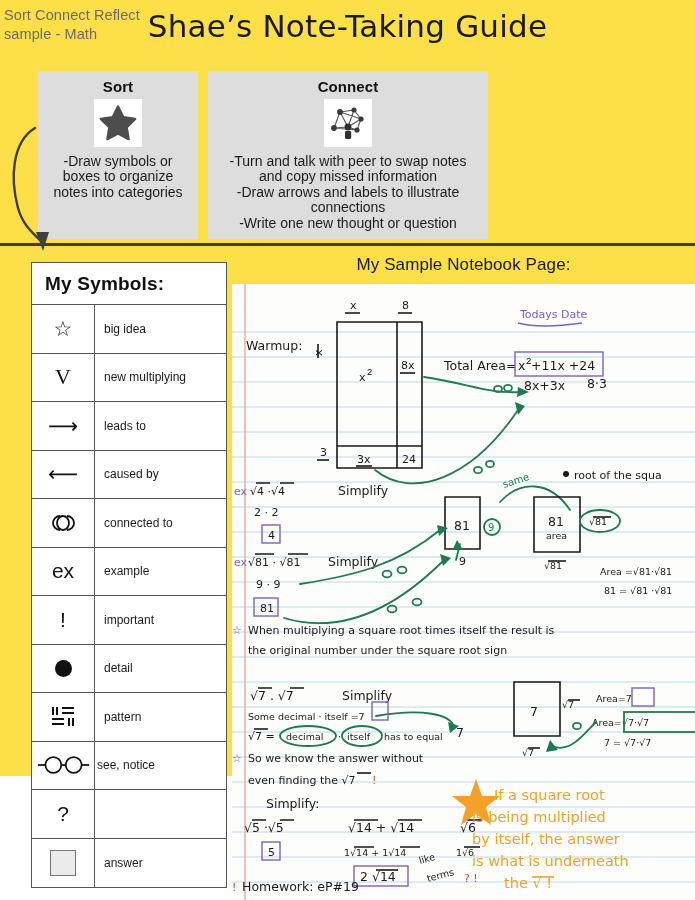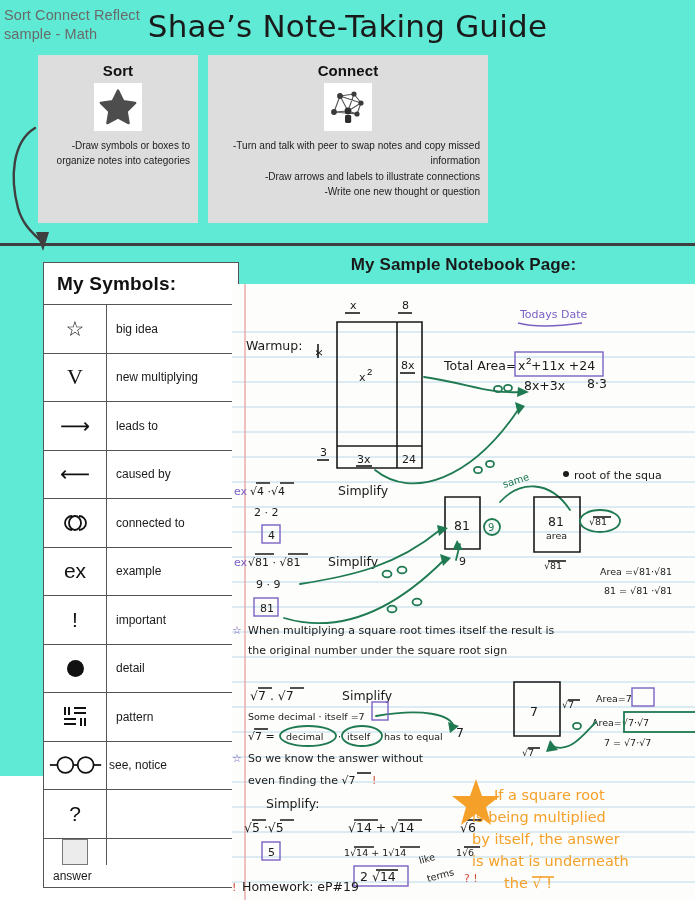--- a/index.html
+++ b/index.html
@@ -2,89 +2,88 @@
 <html><head>
 <meta charset="utf-8">
 <style>
   * { box-sizing: border-box; margin: 0; padding: 0; }
   html, body {
     width: 695px; height: 900px;
     background: #ffffff;
     font-family: "Liberation Sans", sans-serif;
     overflow: hidden;
   }
-  .page { position: relative; width: 695px; height: 776px; background:#5eead4; }
+  .page { position: relative; width: 695px; height: 776px; background:#fde047; }
 
   
   .doc-label {
     position: absolute; left: 4px; top: 6px;
     width: 175px;
     font-size: 14.5px; line-height: 19px;
     color: #6a6a6a;
     letter-spacing: .1px;
   }
   .main-title {
     position: absolute; left: 0; top: 8px; width: 695px;
     text-align: center;
     font-size: 31px; color: #1a1a1a;
     letter-spacing: .2px;
     font-family: "DejaVu Sans", sans-serif;
     font-weight: 400;
   }
 
   
-  .cat-row { position: absolute; left: 0; top: 55px; width: 695px; height: 175px; }
+  .cat-row { position: absolute; left: 0; top: 71px; width: 695px; height: 175px; }
   .cat-box {
     position: absolute; top: 0;
     background: #dddddd;
     padding: 7px 8px 8px;
     text-align: center;
   }
   .cat-box.sort    { left: 38px;  width: 160px; height: 168px; }
   .cat-box.connect { left: 208px; width: 280px; height: 168px; }
   .cat-box.reflect { left: 498px; width: 160px; height: 168px; }
 
   .cat-title {
     font-size: 15px; font-weight: bold; color: #111;
     margin-bottom: 4px; letter-spacing: .1px;
   }
   .cat-icon-wrap {
     width: 48px; height: 48px; margin: 0 auto 7px;
     background: #fff; display: flex; align-items: center; justify-content: center;
   }
   .cat-text {
-    font-size: 10px; line-height: 15.4px; color: #1c1c1c; text-align: right;
+    font-size: 14px; line-height: 15.4px; color: #1c1c1c;
   }
 
   
   .divider {
     position: absolute; left: 0; top: 243px; width: 695px; height: 3px;
     background: #3f3f3f;
   }
   .hook-arrow { position: absolute; left: 4px; top: 120px; width: 80px; height: 140px; }
 
   
   .sym-table {
     position: absolute; left: 31px; top: 262px;
     width: 196px;
     border: 1.4px solid #555;
     background: #fff;
-    margin-left: 12px;
   }
   .sym-head {
     height: 42px; display: flex; align-items: center; padding-left: 13px;
     border-bottom: 1.4px solid #555;
     font-size: 19px; font-weight: bold; color: #111;
     letter-spacing: .2px;
   }
   .sym-row {
     display: flex; height: 48.5px;
     border-bottom: 1.2px solid #555;
   }
-  .sym-row:last-child { border-bottom: none; flex-direction: column; }
+  .sym-row:last-child { border-bottom: none; }
   .sym-cell-icon {
     width: 63px; border-right: 1.2px solid #555;
     display: flex; align-items: center; justify-content: center;
     font-size: 20px; color: #111;
   }
   .sym-cell-label {
     flex: 1; display: flex; align-items: center; padding-left: 9px;
     font-size: 12px; color: #1a1a1a;
   }
   .g-star  { font-size: 21px; }
@@ -94,21 +93,20 @@
   .g-bang  { font-size: 21px; }
   .g-dot   { width: 17px; height: 17px; border-radius: 50%; background: #111; }
   .g-q     { font-size: 21px; }
   .g-ans   { width: 26px; height: 26px; border: 1.5px solid #777; background: #ececec; }
 
   
   .nb-title {
     position: absolute; left: 232px; top: 255px; width: 463px;
     text-align: center; font-size: 17px; color: #1a1a1a;
     letter-spacing: .1px;
-    font-weight: bold;
   }
   .notebook {
     position: absolute; left: 232px; top: 284px;
     width: 463px; height: 616px;
     background: #fdfdfb; overflow: hidden;
   }
   .nb-lines { position: absolute; inset: 0; }
   .nb-ink   { position: absolute; inset: 0; }
 </style>
 </head>

